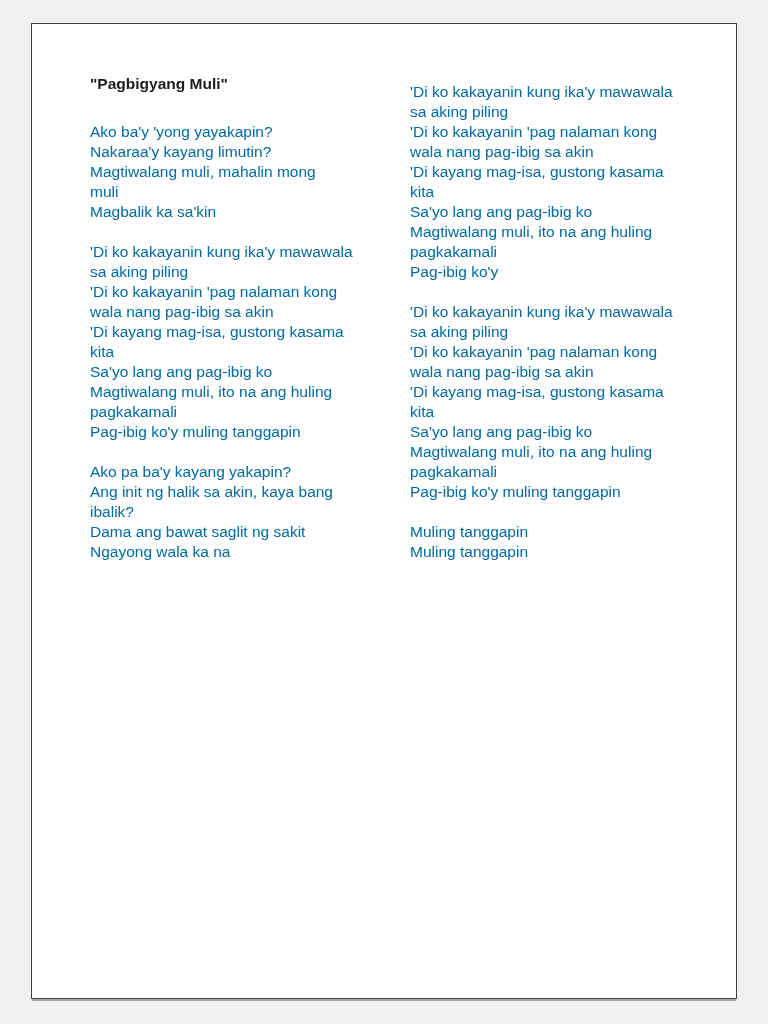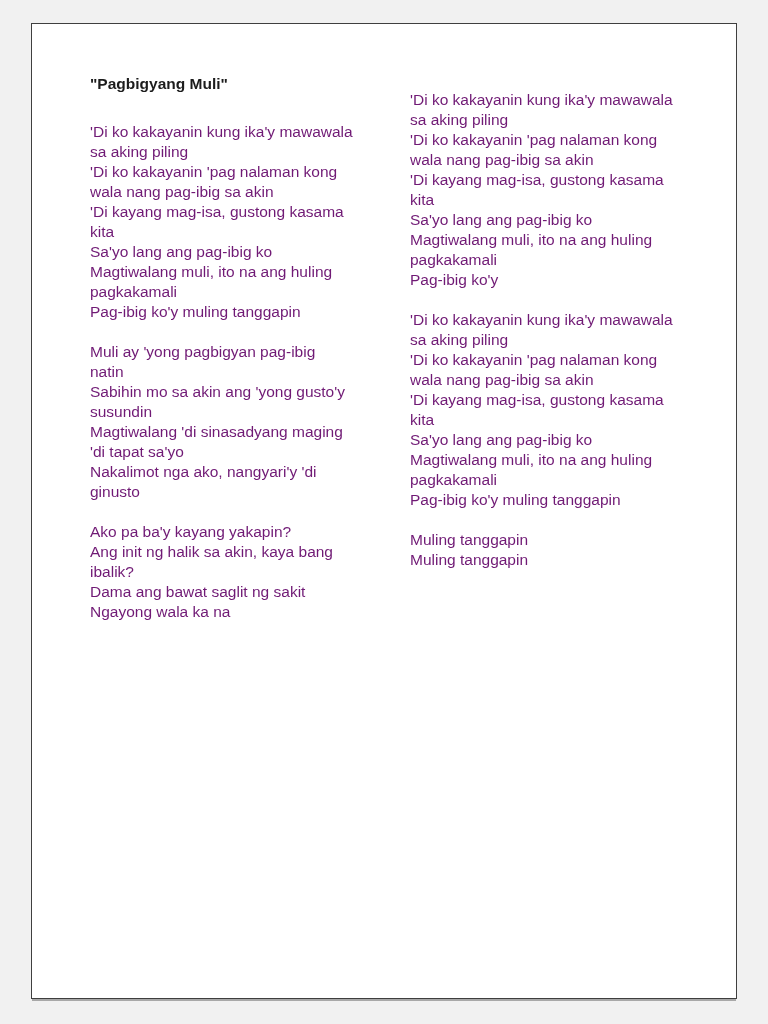--- a/index.html
+++ b/index.html
@@ -35,53 +35,50 @@
     color: #1c1c1c;
   }
   .song-title {
     font-size: 15.5px;
     line-height: 20px;
     font-weight: bold;
     color: #1c1c1c;
     margin: 0 0 28px 0;
   }
   .stanza {
-    margin: 16px 0 20px 0;
+    margin: 8px 0 20px 0;
     font-size: 15.5px;
     line-height: 20px;
     white-space: pre-line;
-    color: #701a75;
+    color: #0369a1;
   }
 </style>
 </head>
 <body>
 
 <div class="doc-page">
   <div class="doc-content">
     <div class="lyrics-col">
       <h1 class="song-title">"Pagbigyang Muli"</h1>
       <div>
+          <p class="stanza">Ako ba'y 'yong yayakapin?
+Nakaraa'y kayang limutin?
+Magtiwalang muli, mahalin mong
+muli
+Magbalik ka sa'kin</p>
           <p class="stanza">'Di ko kakayanin kung ika'y mawawala
 sa aking piling
 'Di ko kakayanin 'pag nalaman kong
 wala nang pag-ibig sa akin
 'Di kayang mag-isa, gustong kasama
 kita
 Sa'yo lang ang pag-ibig ko
 Magtiwalang muli, ito na ang huling
 pagkakamali
 Pag-ibig ko'y muling tanggapin</p>
-          <p class="stanza">Muli ay 'yong pagbigyan pag-ibig
-natin
-Sabihin mo sa akin ang 'yong gusto'y
-susundin
-Magtiwalang 'di sinasadyang maging
-'di tapat sa'yo
-Nakalimot nga ako, nangyari'y 'di
-ginusto</p>
           <p class="stanza">Ako pa ba'y kayang yakapin?
 Ang init ng halik sa akin, kaya bang
 ibalik?
 Dama ang bawat saglit ng sakit
 Ngayong wala ka na</p>
         </div>
     </div>
     <div class="lyrics-col">
       <div>
           <p class="stanza">'Di ko kakayanin kung ika'y mawawala

